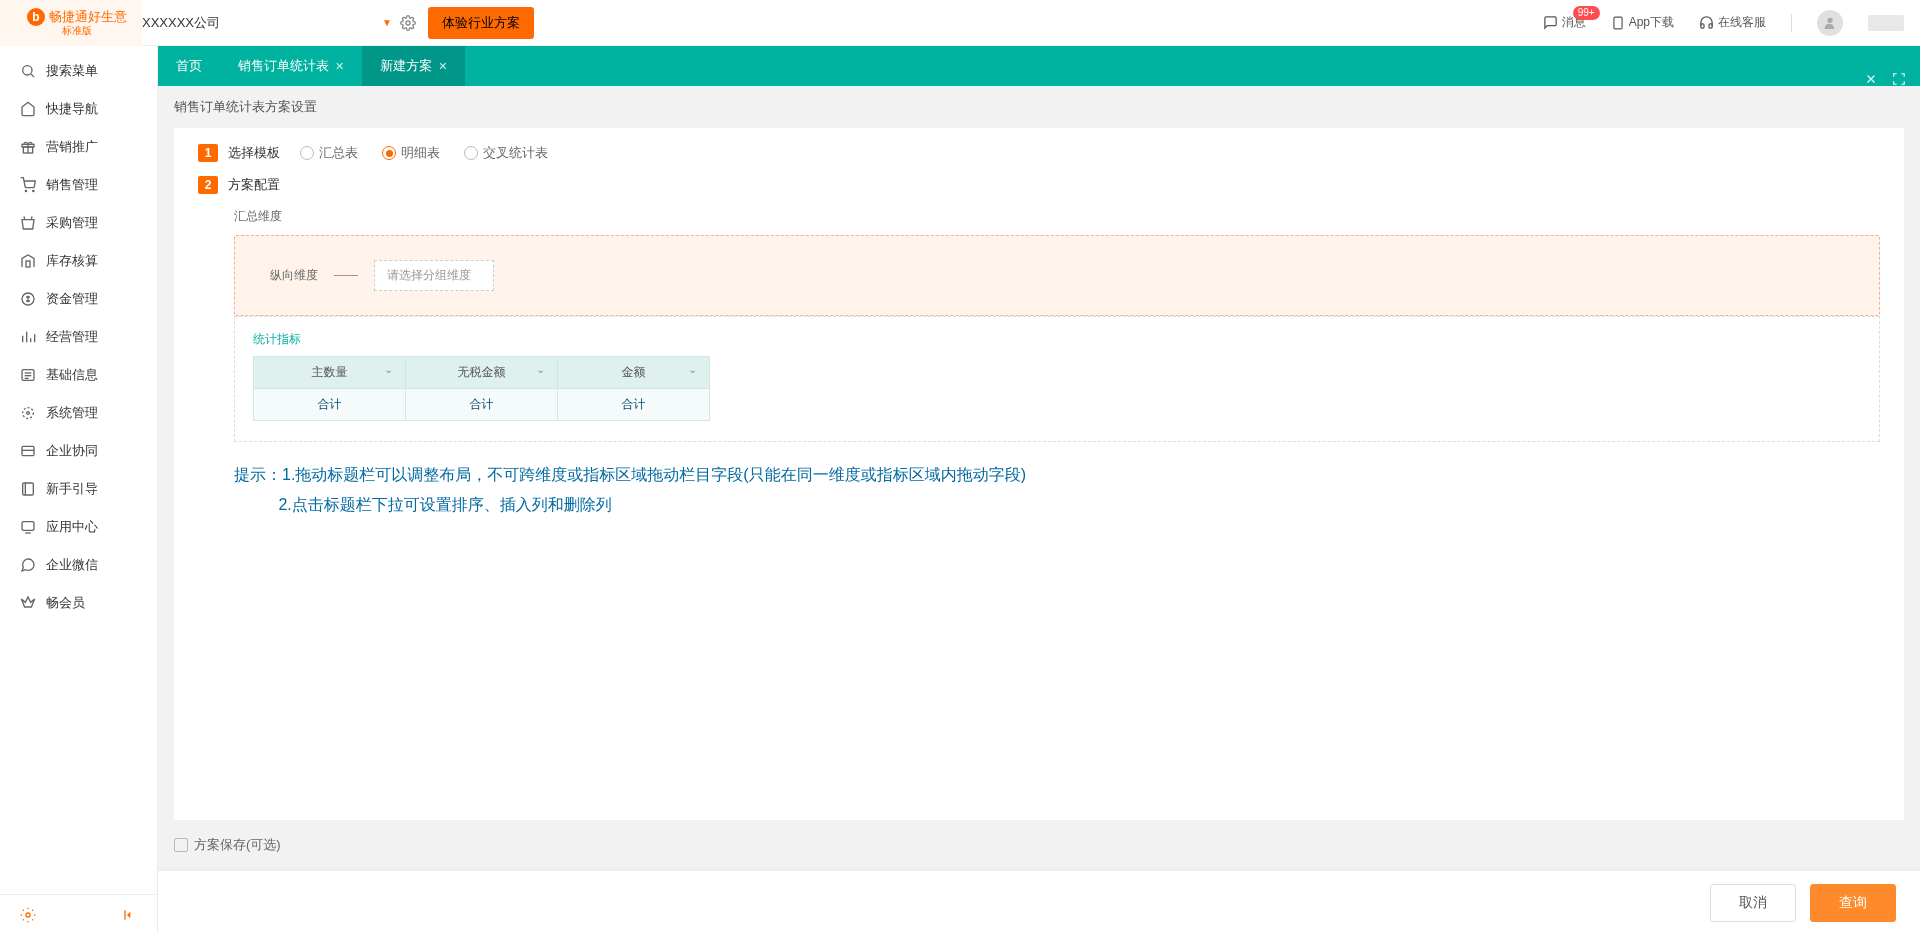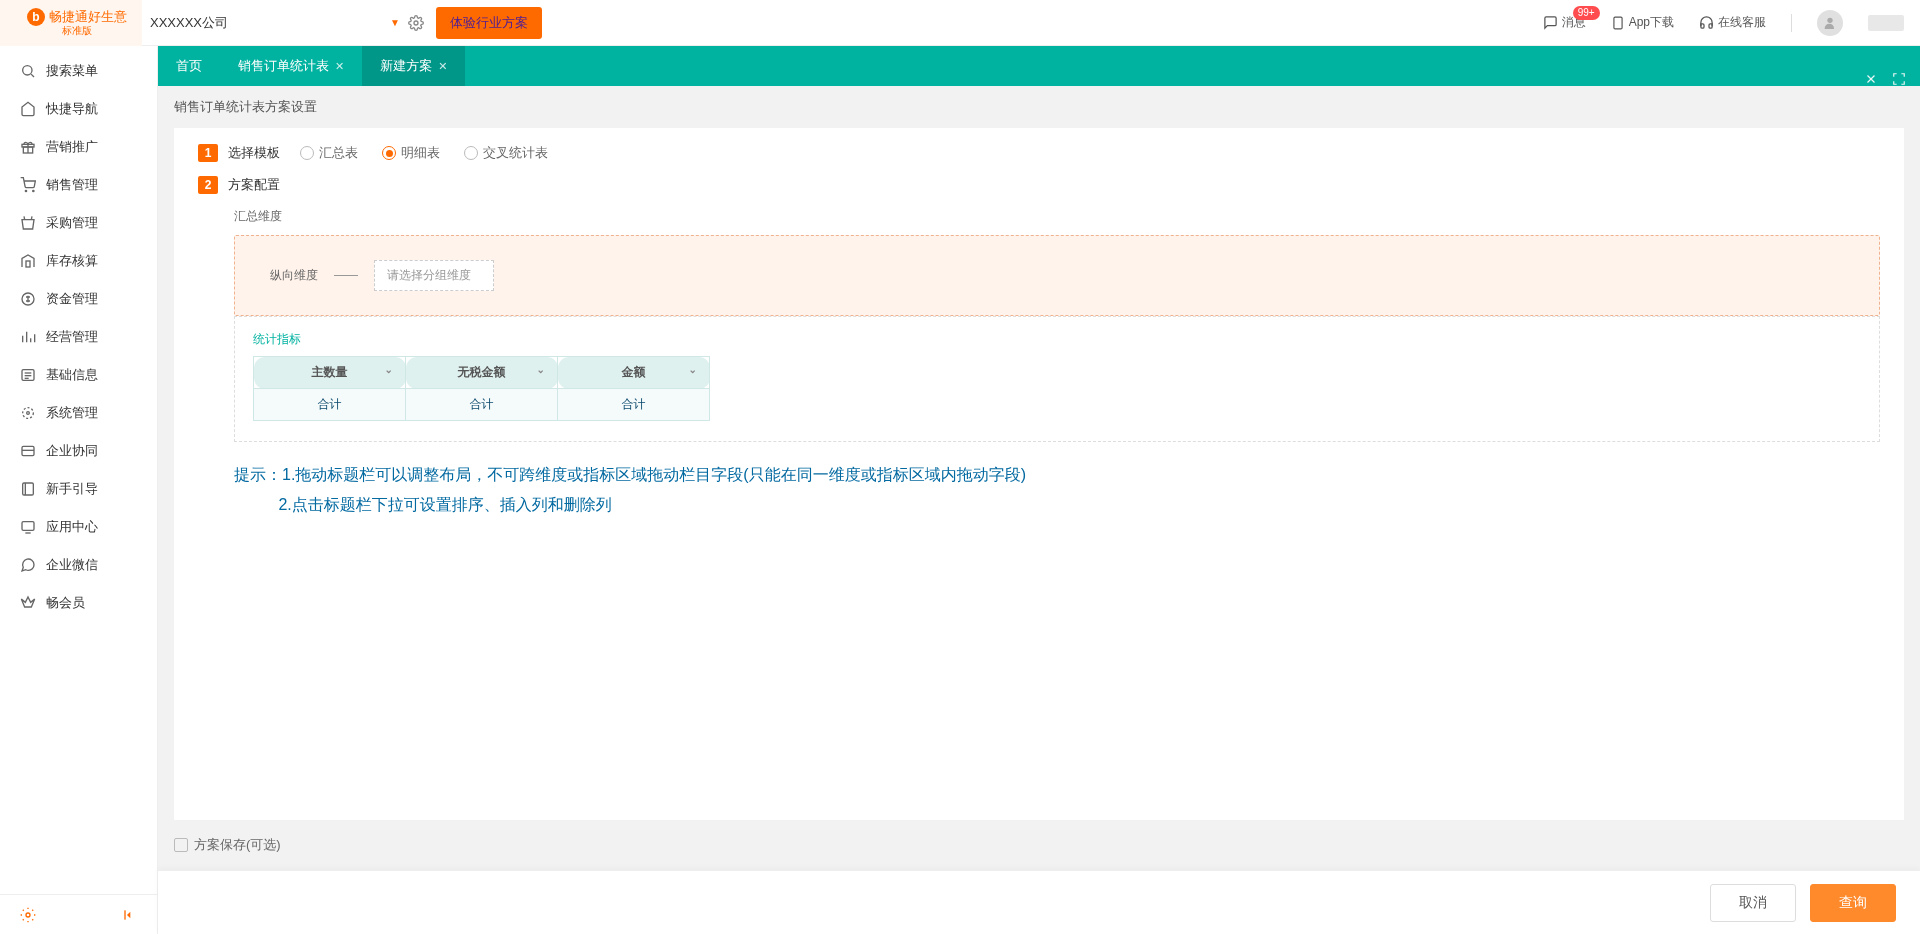--- a/index.html
+++ b/index.html
@@ -6,24 +6,24 @@
 body { background: #fff; font-size: 13px; color: #333; overflow: hidden; }
 .app { display: flex; flex-direction: column; height: 934px; width: 1920px; }
 
 
 .top-header { height: 46px; display: flex; align-items: center; padding: 0 16px; border-bottom: 1px solid #eee; }
 .logo-area { width: 142px; display: flex; flex-direction: column; align-items: center; justify-content: center; background: #fff6ef; height: 46px; margin-left: -16px; padding-left: 12px; }
 .logo-row { display: flex; align-items: center; gap: 4px; }
 .logo-icon { width: 18px; height: 18px; background: #ff6a00; border-radius: 50%; display: flex; align-items: center; justify-content: center; color: #fff; font-weight: bold; font-size: 12px; }
 .logo-text { color: #ff6a00; font-size: 13px; font-weight: 500; }
 .logo-sub { color: #ff6a00; font-size: 10px; margin-top: -2px; }
-.company-sel { margin-left: 8px; display: flex; align-items: center; gap: 15px; color: #333; font-size: 13px; cursor: pointer; width: 250px; justify-content: space-between; }
+.company-sel { margin-left: 0; display: flex; align-items: center; gap: 15px; color: #333; font-size: 13px; cursor: pointer; width: 250px; justify-content: space-between; }
 .chev-down { color: #ff6a00; font-size: 10px; }
 .gear { margin-left: 8px; color: #888; cursor: pointer; }
-.trial-btn { margin-left: 12px; background: #ff6a00; color: #4c1d95; border: none; padding: 7px 14px; border-radius: 3px; font-size: 13px; cursor: pointer; text-align: center; }
+.trial-btn { margin-left: 12px; background: #ff6a00; color: #000000; border: none; padding: 7px 14px; border-radius: 3px; font-size: 13px; cursor: pointer; text-align: center; }
 .header-spacer { flex: 1; }
 .header-right { display: flex; align-items: center; gap: 25px; }
 .hr-item { display: flex; align-items: center; gap: 4px; color: #555; font-size: 12px; cursor: pointer; position: relative; }
 .badge { position: absolute; top: -8px; right: -14px; background: #ff4d4f; color: #fff; font-size: 10px; padding: 0 5px; border-radius: 8px; line-height: 14px; }
 .divider-v { width: 1px; height: 18px; background: #ddd; }
 .avatar { width: 26px; height: 26px; border-radius: 50%; background: #e0e0e0; display: flex; align-items: center; justify-content: center; color: #aaa; }
 .avatar-name { width: 36px; height: 16px; background: #e8e8e8; border-radius: 2px; }
 
 
 .body { flex: 1; display: flex; min-height: 0; }
@@ -70,21 +70,21 @@
 
 .legend-row { margin: 20px 0 10px 36px; display: flex; align-items: center; gap: 6px; color: #666; font-size: 12px; }
 .legend-box { width: 22px; height: 14px; display: inline-block; }
 .legend-box.drag { background: #def3f1; }
 .legend-box.nodrag { background: repeating-linear-gradient(45deg,#eee,#eee 3px,#fff 3px,#fff 6px); border: 1px solid #eee; }
 
 .metrics-zone { margin-left: 36px; border: 1px dashed #ddd; padding: 14px 18px 20px; }
 .metrics-title { color: #00b2a0; font-size: 12px; margin-bottom: 8px; }
 .metrics-table { border-collapse: collapse; }
 .metrics-table th, .metrics-table td { border: 1px solid #cfe8e5; padding: 7px 0; text-align: center; font-size: 12px; width: 152px; }
-.metrics-table th { background: #dff1ef; color: #555; font-weight: bold; position: relative; cursor: pointer; border-radius: 11px; }
+.metrics-table th { background: #dff1ef; color: #555; font-weight: normal; position: relative; cursor: pointer; }
 .metrics-table th .dd { position: absolute; right: 12px; color: #888; font-size: 10px; }
 .metrics-table td { background: #f4fbfa; color: #0c4a6e; }
 
 .hints { margin: 18px 0 0 36px; color: #0369a1; font-size: 16px; line-height: 1.9; }
 
 .save-row { display: flex; align-items: center; gap: 6px; margin: 16px 0 0 16px; padding-bottom: 16px; color: #666; font-size: 13px; }
 .chk { width: 14px; height: 14px; border: 1px solid #bbb; border-radius: 2px; }
 
 
 .footer-bar { height: 64px; background: #fff; border-top: 1px solid #eee; display: flex; align-items: center; justify-content: flex-end; gap: 14px; padding: 0 24px; box-shadow: 0 -2px 6px rgba(0,0,0,.03); }

